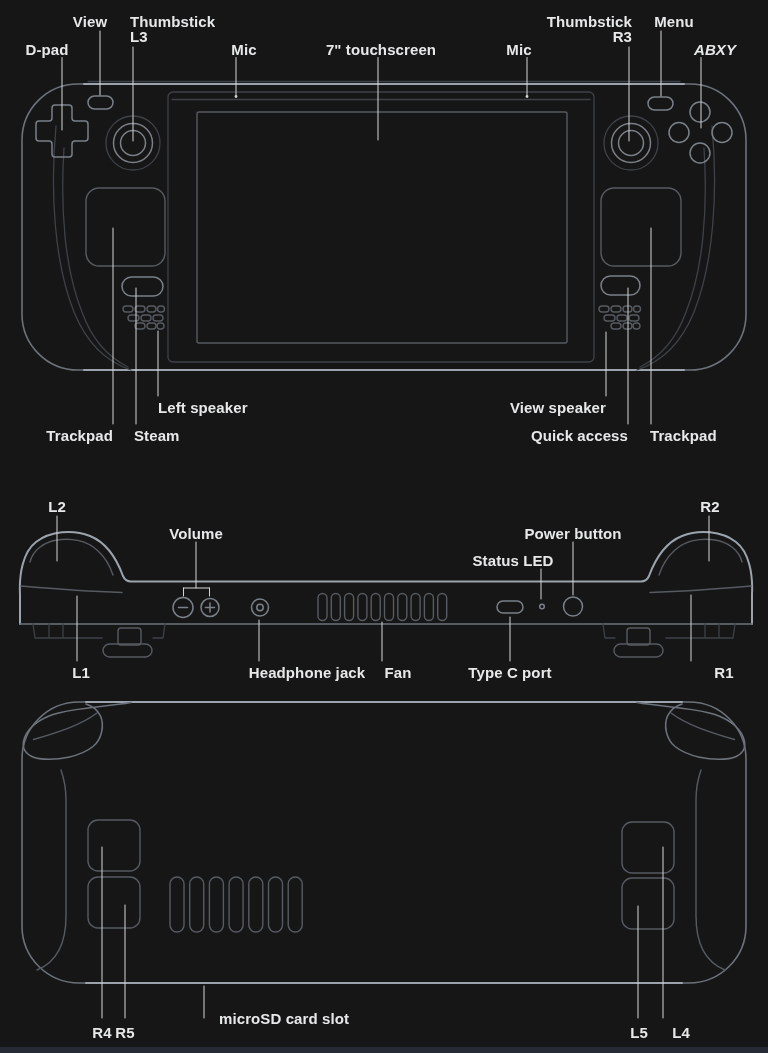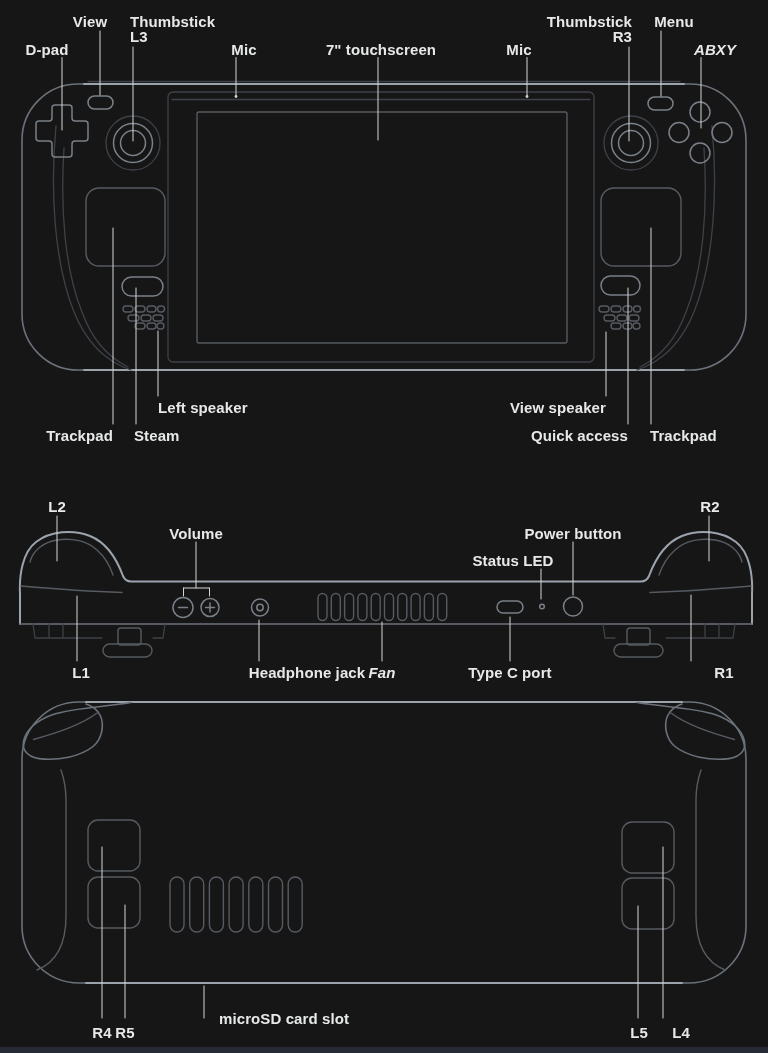--- a/index.html
+++ b/index.html
@@ -221,21 +221,21 @@
   <div class="lbl r" style="left:628px;top:428px;">Quick access</div>
   <div class="lbl" style="left:650px;top:428px;">Trackpad</div>
 
   <div class="lbl c" style="left:57px;top:499px;">L2</div>
   <div class="lbl c" style="left:196px;top:526px;">Volume</div>
   <div class="lbl c" style="left:513px;top:553px;">Status LED</div>
   <div class="lbl c" style="left:573px;top:526px;">Power button</div>
   <div class="lbl c" style="left:710px;top:499px;">R2</div>
   <div class="lbl c" style="left:73px;top:665px;margin-left:8px;">L1</div>
   <div class="lbl c" style="left:275px;top:665px;margin-left:32px;">Headphone jack</div>
-  <div class="lbl c" style="left:382px;top:665px;font-style:italic;">Fan</div>
+  <div class="lbl c" style="left:398px;top:665px;">Fan</div>
   <div class="lbl c" style="left:510px;top:665px;">Type C port</div>
   <div class="lbl c" style="left:691px;top:665px;margin-left:33px;">R1</div>
 
   <div class="lbl c" style="left:102px;top:1025px;">R4</div>
   <div class="lbl c" style="left:125px;top:1025px;">R5</div>
   <div class="lbl" style="left:203px;top:1011px;margin-left:16px;">microSD card slot</div>
   <div class="lbl c" style="left:639px;top:1025px;">L5</div>
   <div class="lbl c" style="left:664px;top:1025px;padding-left:34px;">L4</div>
 
   <div class="footer-bar"></div>

